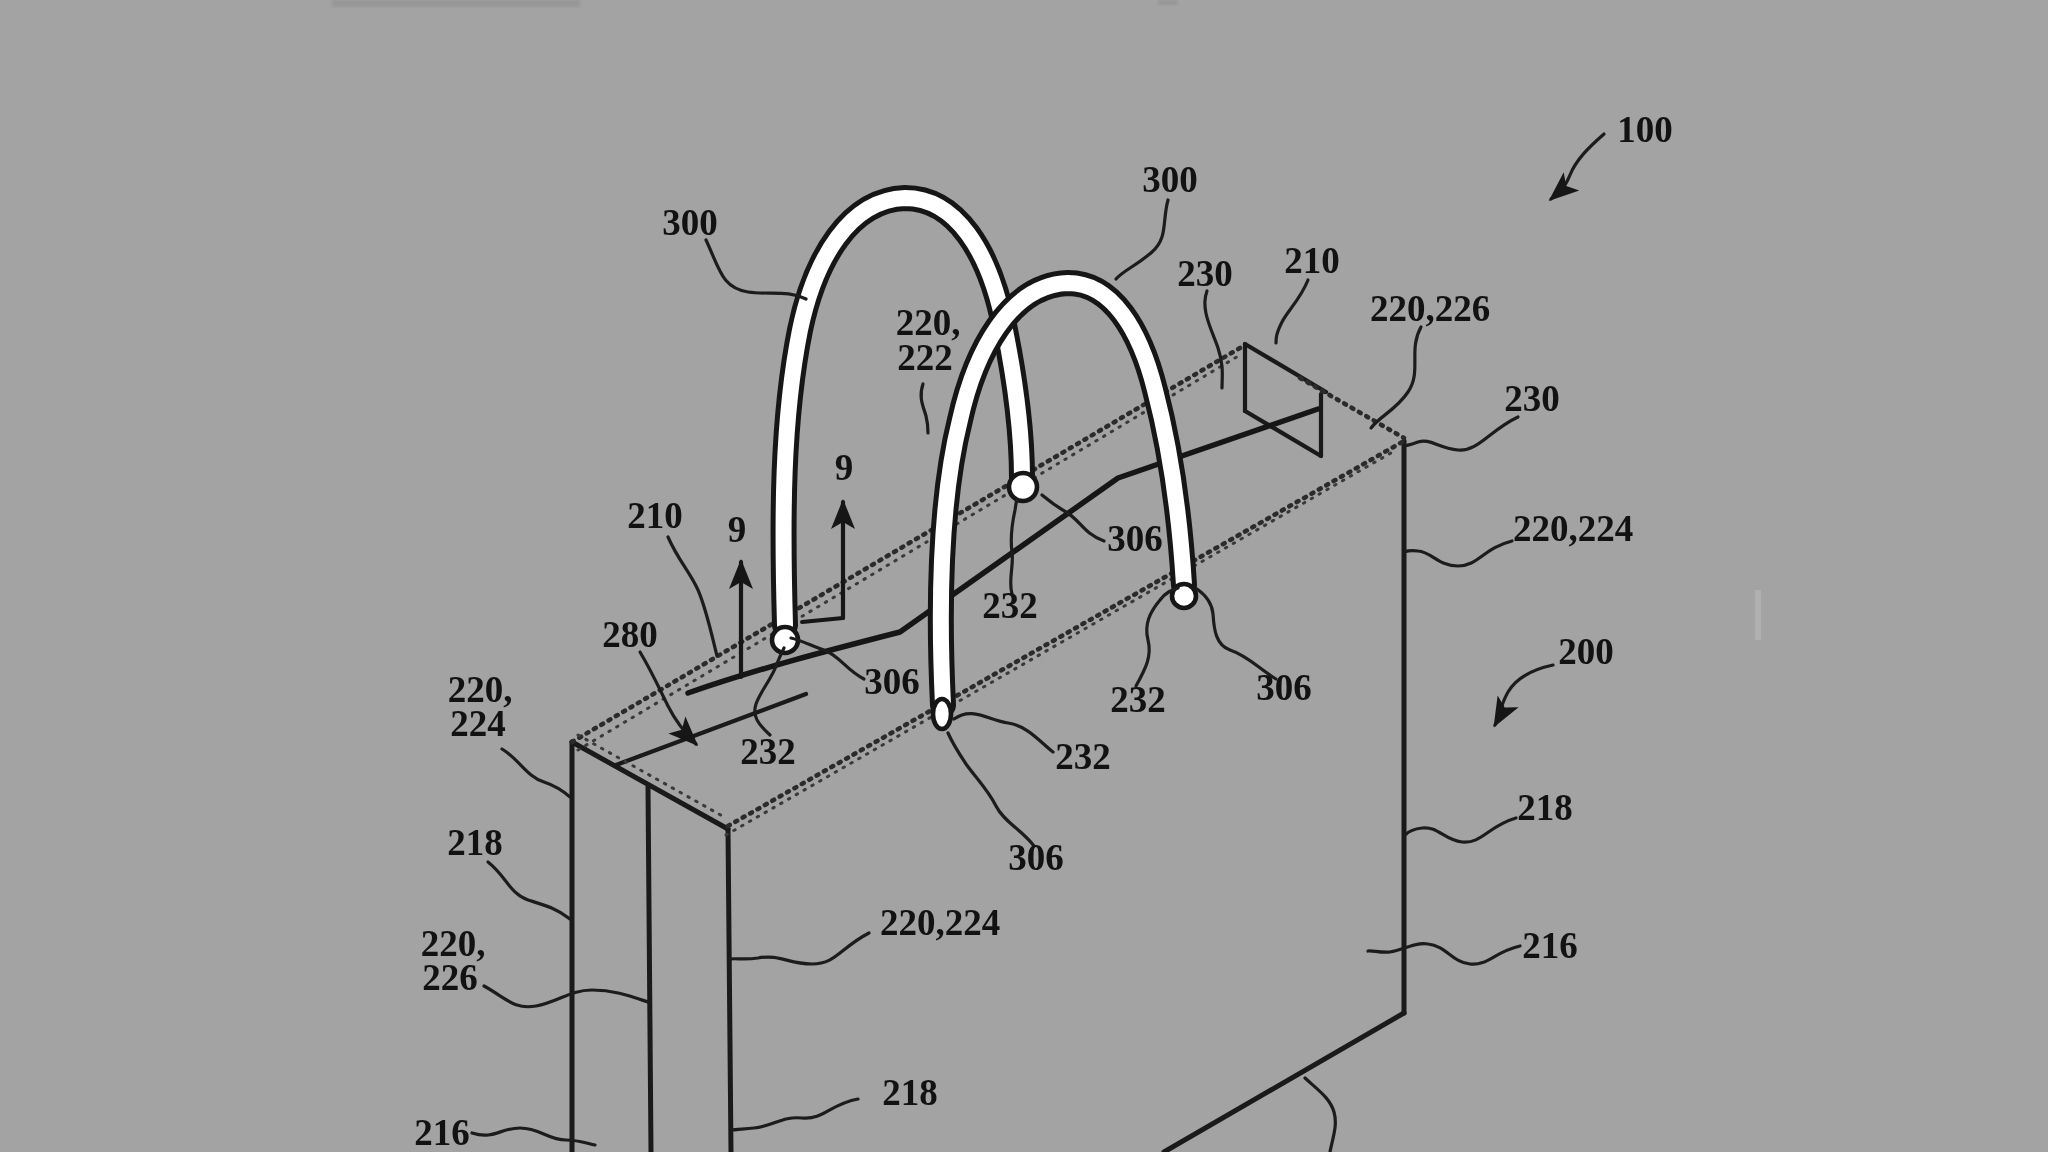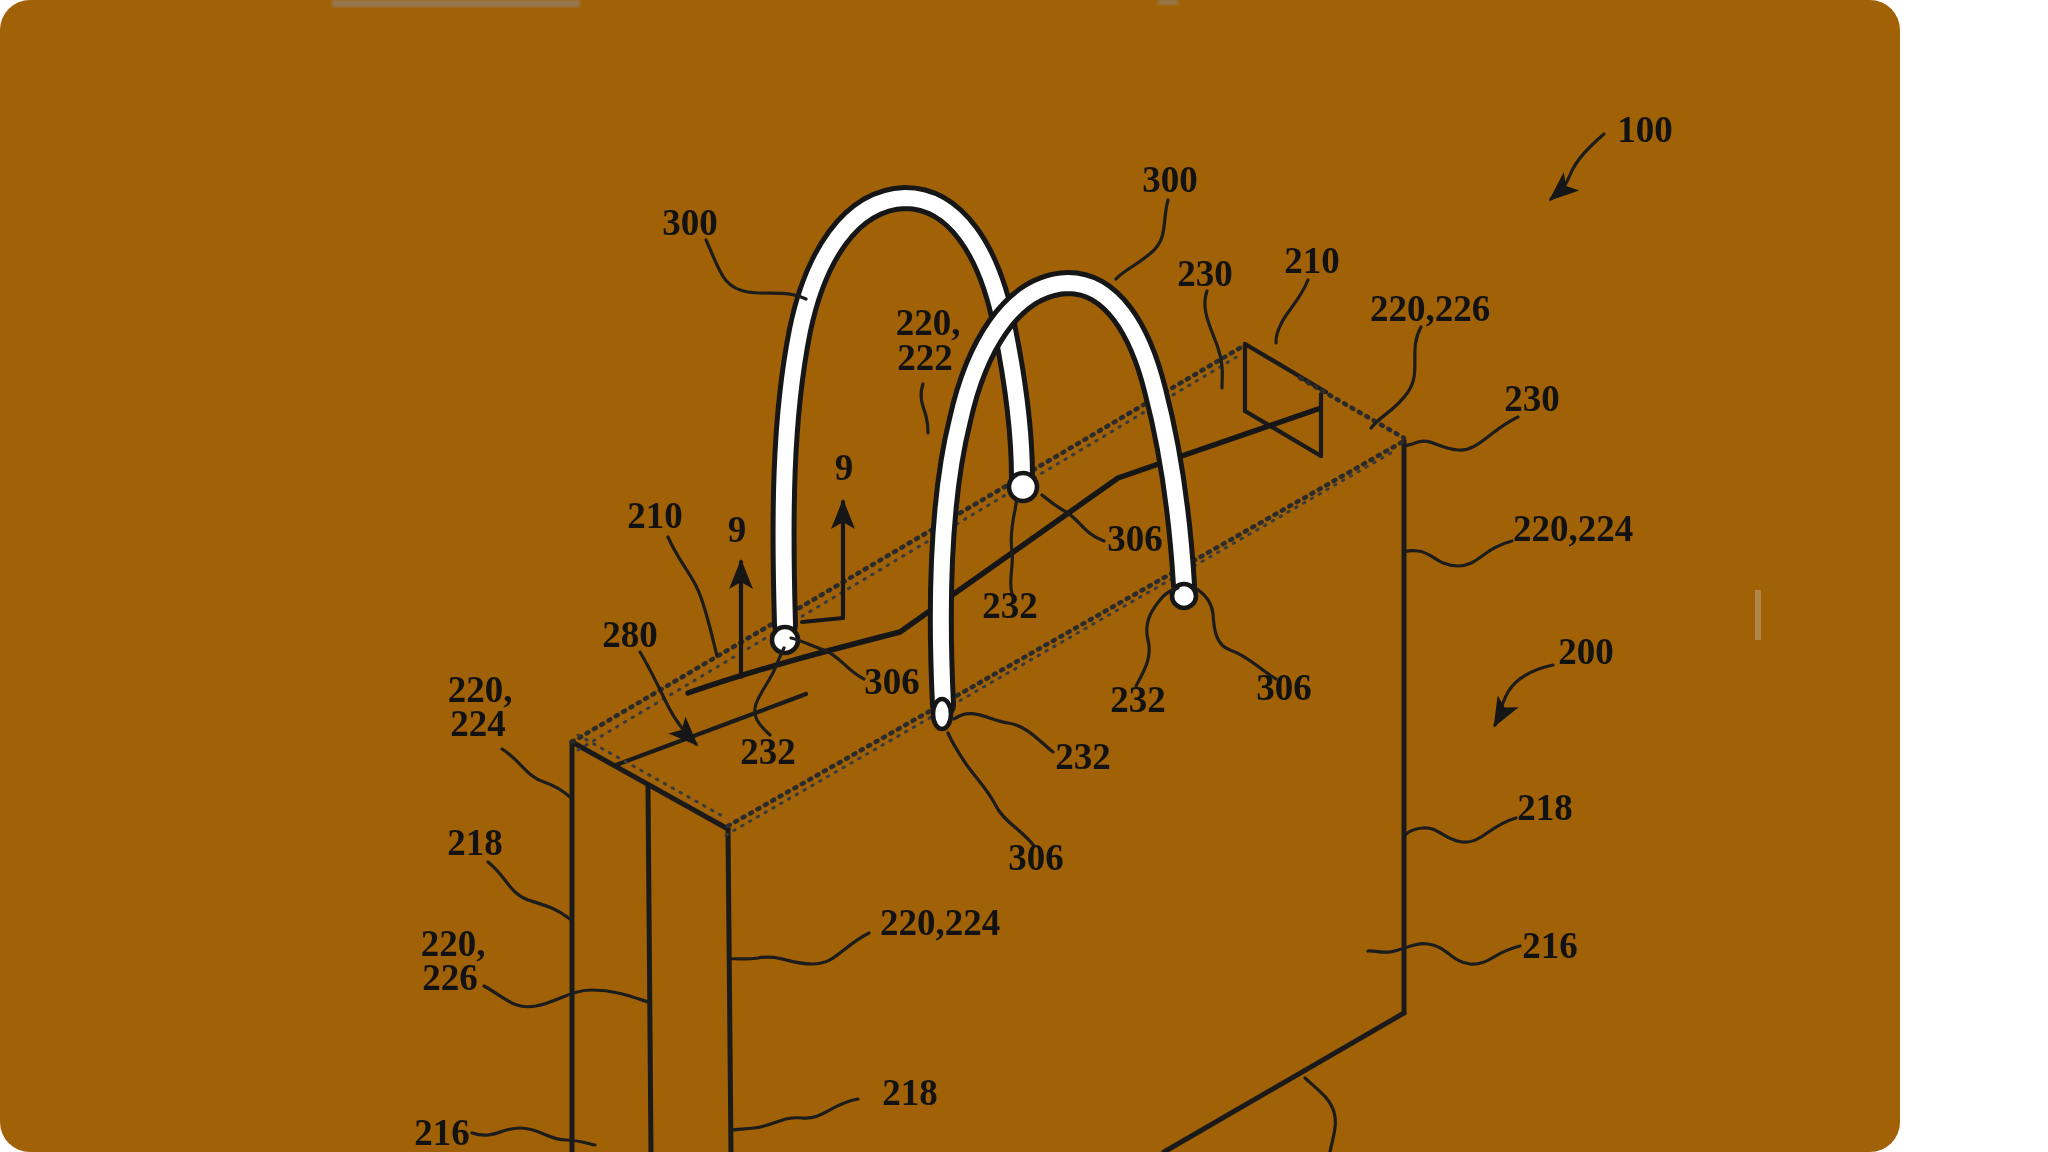--- a/index.html
+++ b/index.html
@@ -1,17 +1,17 @@
 <!DOCTYPE html>
 <html><head>
 <meta charset="utf-8">
 <style>
   html,body{margin:0;padding:0;background:#ffffff;}
-  .stage{position:relative;width:1900px;height:1152px;background:#a16207;overflow:hidden;
-         font-family:"Liberation Serif","DejaVu Serif",serif;border-radius:30px;}
+  .stage{position:relative;width:2048px;height:1152px;background:#a3a3a3;overflow:hidden;
+         font-family:"Liberation Serif","DejaVu Serif",serif;}
   svg{display:block;}
   .outline{fill:none;stroke:#1a1a1a;stroke-width:5;stroke-linecap:round;stroke-linejoin:round;}
   .outline-thin{fill:none;stroke:#1a1a1a;stroke-width:4.2;stroke-linecap:round;}
   .hemline{fill:none;stroke:#161616;stroke-width:5.5;stroke-linecap:round;stroke-linejoin:round;}
   .stipple{fill:none;stroke:#2b2b2b;stroke-width:4.6;stroke-linecap:round;stroke-dasharray:2 6.5;}
   .stipple2{fill:none;stroke:#3a3a3a;stroke-width:3;stroke-linecap:round;stroke-dasharray:1.5 7.5;}
   .strap-outer{fill:none;stroke:#161616;stroke-width:26;stroke-linecap:round;}
   .strap-inner{fill:none;stroke:#ffffff;stroke-width:16;stroke-linecap:round;}
   .anchor{fill:#ffffff;stroke:#161616;stroke-width:4.6;}
   .leader{fill:none;stroke:#1c1c1c;stroke-width:3.2;stroke-linecap:round;}

